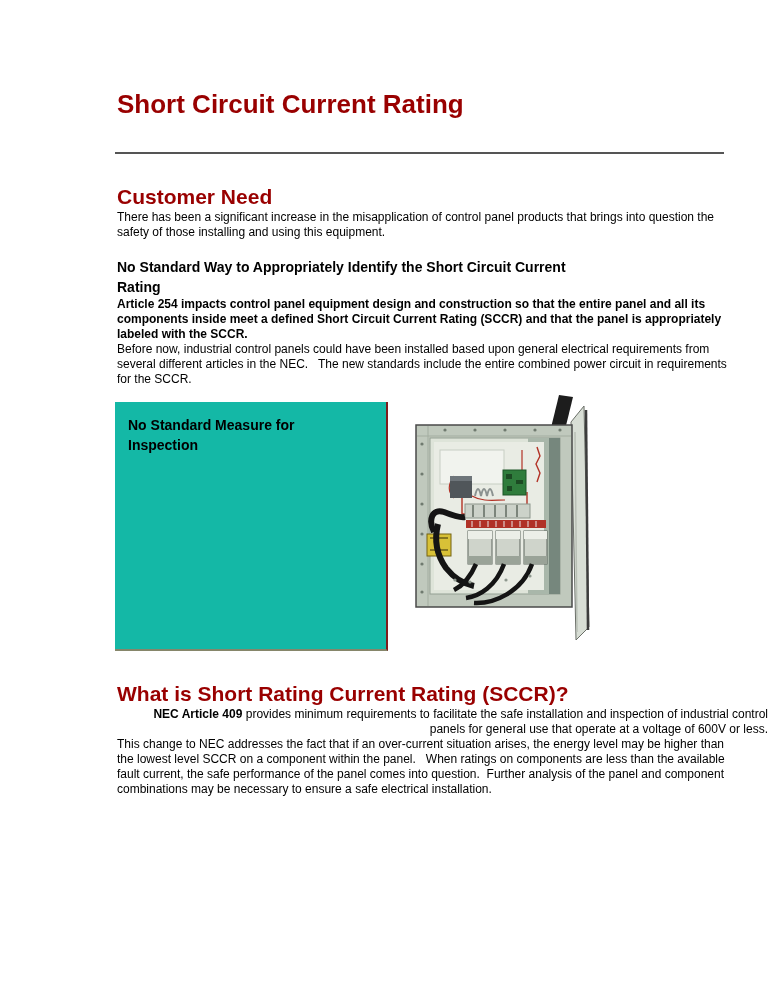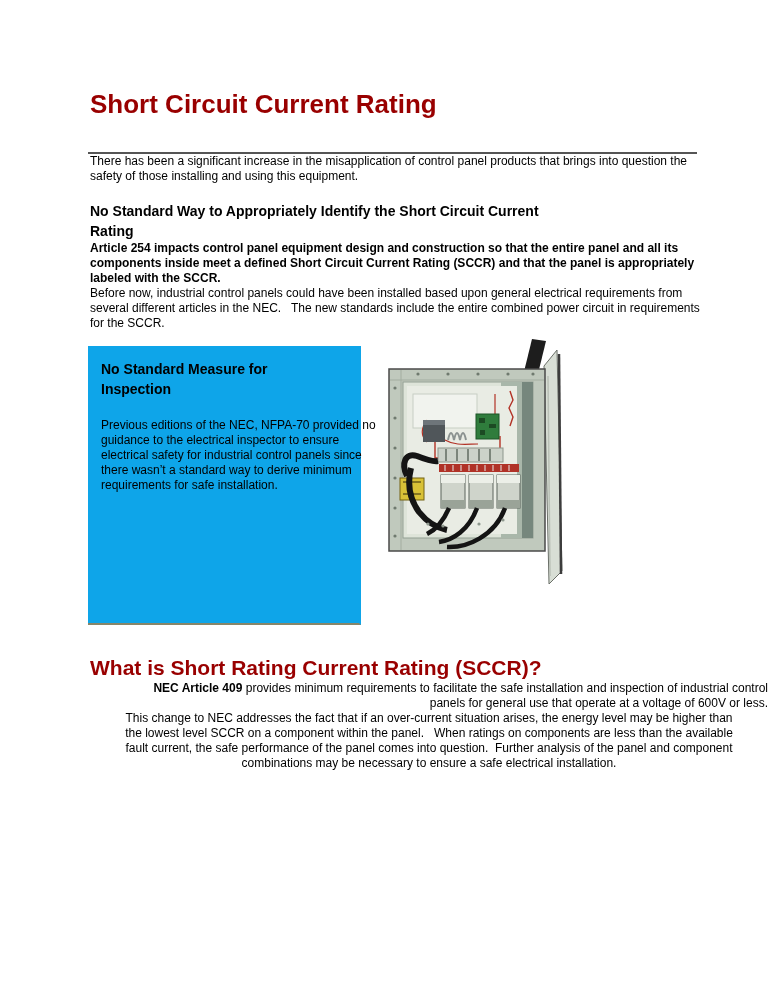--- a/index.html
+++ b/index.html
@@ -1,21 +1,21 @@
 <!DOCTYPE html>
 <html><head>
 <meta charset="utf-8">
 <style>
   html,body{margin:0;padding:0;}
   body{
     width:768px;height:994px;background:#ffffff;overflow:hidden;
     font-family:"Liberation Sans","DejaVu Sans",sans-serif;color:#000;
     -webkit-font-smoothing:antialiased;
   }
-  .page{padding:88px 0 0 90px;}
+  .page{padding:88px 0 0 90px;margin-left:27px;}
   h1.doc-title{
     font-size:26px;line-height:32px;font-weight:bold;margin:0;
     color:#990000;white-space:pre;
   }
   .rule{
     border:none;border-top:2px solid #555555;width:609px;
     margin:32px 0 0 -2px;height:0;
   }
   h2.red-heading{
     font-size:21px;line-height:26px;font-weight:bold;color:#990000;
@@ -27,67 +27,63 @@
     margin:17px 0 0 0;white-space:pre;
   }
   p.body{
     font-size:12px;line-height:15px;margin:0;white-space:pre;color:#000;
   }
   .b{font-weight:bold;}
   .p-intro{margin-top:20px;}
   .p-article{margin-top:15px;}
   .p-comp{margin-top:6px;}
   .p-nec{margin-top:17px;text-align:right;}
-  .p-change{margin-top:15px;text-align:center;}
+  .p-change{margin-top:15px;}
   .row{display:flex;align-items:flex-start;margin:15px 0 0 -2px;}
   .callout{
-    width:273px;height:279px;box-sizing:border-box;
-    background:#0ea5e9;
-    border-right:2px solid #0ea5e9;
+    width:273px;height:249px;box-sizing:border-box;
+    background:#14b8a6;
+    border-right:2px solid #7f1d1d;
     border-bottom:2px solid #86866a;
     padding:13px 14px 0 13px;
   }
   .callout h3{margin:0;}
   .callout p{margin-top:19px;white-space:pre;}
   .photo{margin-left:22px;margin-top:-10px;display:block;}
 </style>
 </head>
 <body>
 
 <div class="page">
 
   <h1 class="doc-title">Short Circuit Current Rating</h1>
 
   <hr class="rule">
 
+  <h2 class="red-heading">Customer Need</h2>
 
   <p class="body p-intro">There has been a significant increase in the misapplication of control panel products that brings into question the
 safety of those installing and using this equipment.</p>
 
   <h3 class="sub-heading">No Standard Way to Appropriately Identify the Short Circuit Current
 Rating</h3>
 
   <p class="body p-article"><span class="b">Article 254 impacts control panel equipment design and construction so that the entire panel and all its
 components inside meet a defined Short Circuit Current Rating (SCCR) and that the panel is appropriately
 labeled with the SCCR.</span><span>
 Before now, industrial control panels could have been installed based upon general electrical requirements from
 several different articles in the NEC.   The new standards include the entire combined power circuit in requirements
 for the SCCR.</span></p>
 
 
   <div class="row">
 
     <div class="callout">
       <h3 class="sub-heading">No Standard Measure for
 Inspection</h3>
-      <p class="body">Previous editions of the NEC, NFPA-70 provided no
-guidance to the electrical inspector to ensure
-electrical safety for industrial control panels since
-there wasn’t a standard way to derive minimum
-requirements for safe installation.</p>
     </div>
 
     <svg class="photo" width="317" height="250" viewBox="0 0 317 250" role="img" aria-label="open industrial control panel cabinet">
       <rect x="0" y="0" width="317" height="250" fill="#ffffff"></rect>
 
       <polygon points="138,48 149,3 163,5 152,50" fill="#1d1d1d"></polygon>
       <path d="M150,48 C151,62 152,75 152,88" stroke="#2a2a2a" stroke-width="3" fill="none"></path>
 
       <polygon points="161,30 174,14 179,235 166,248" fill="#d8ded5" stroke="#6a6f68" stroke-width="1"></polygon>
       <line x1="176" y1="18" x2="178" y2="238" stroke="#3c3c3c" stroke-width="2.5"></line>

